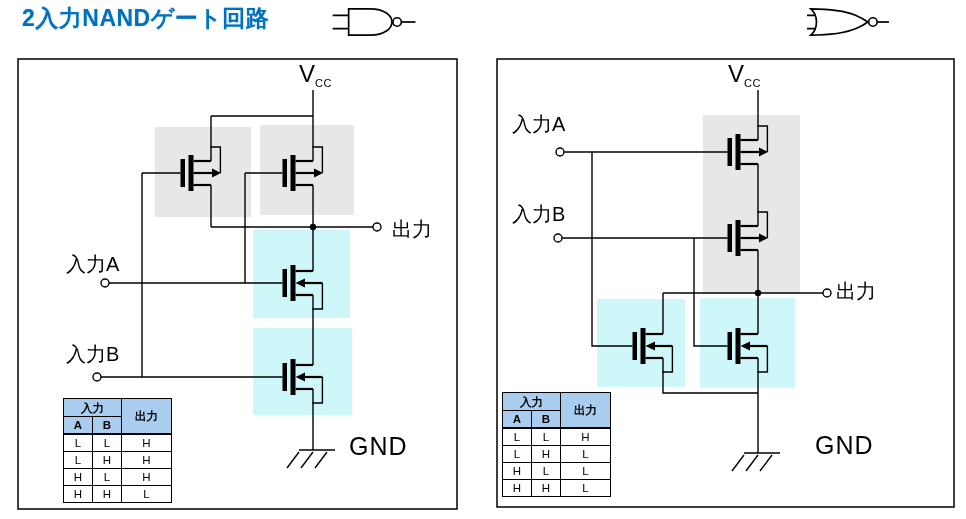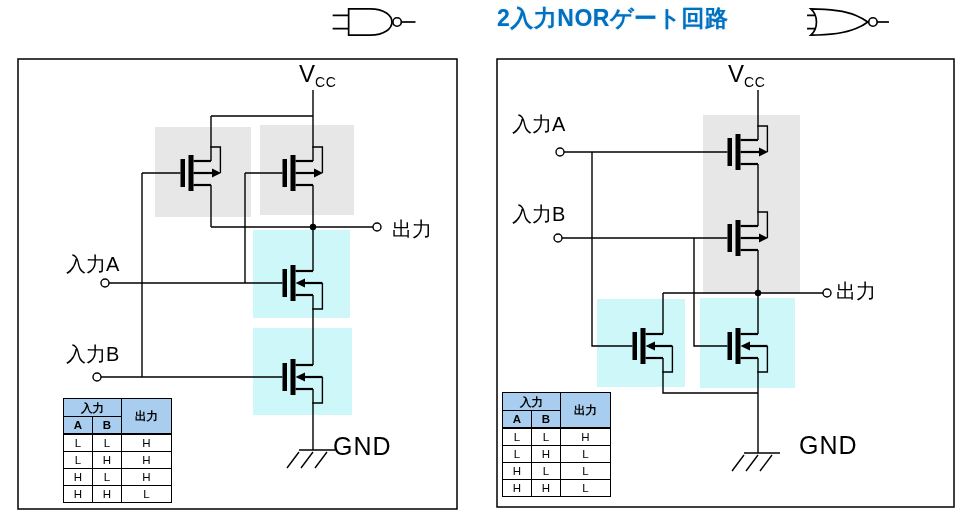--- a/index.html
+++ b/index.html
@@ -5,22 +5,22 @@
   html,body{margin:0;padding:0;background:#fff;}
   .page{position:relative;width:966px;height:519px;background:#fff;overflow:hidden;
         font-family:"Liberation Sans","DejaVu Sans",sans-serif;color:#000;}
   .abs{position:absolute;}
   .panel-title{font-size:23px;font-weight:bold;color:var(--title-blue,#0070C0);
                letter-spacing:0.5px;white-space:nowrap;
                text-shadow:0 0 2px rgba(0,112,192,.25);}
   .circuit-box{position:absolute;}
   .label{position:absolute;font-size:20px;white-space:nowrap;}
   .vcc .v{font-size:24px;}
-  .vcc .vsub{font-size:14px;position:relative;top:5px;letter-spacing:0.5px;}
-  .gnd{font-size:25px;letter-spacing:1px;}
+  .vcc .vsub{font-size:11px;position:relative;top:5px;letter-spacing:0.5px;}
+  .gnd{font-size:25px;letter-spacing:1px;margin-left:16px;}
   svg{display:block;}
   .wire{fill:none;stroke:#000;stroke-width:1.4;}
   .lead{fill:none;stroke:#000;stroke-width:2.2;}
   .loop{fill:none;stroke:#000;stroke-width:1.4;}
   .bar{fill:#000;stroke:none;}
   .node{fill:#000;}
   .term{fill:#fff;stroke:#000;stroke-width:1.4;}
   .boxline{fill:none;stroke:#000;stroke-width:1.5;}
   .hl-p{fill:var(--pmos-highlight,#E8E7E7);}
   .hl-n{fill:var(--nmos-highlight,#CDF7F9);}
@@ -31,20 +31,21 @@
               font-size:11.5px;padding:0;height:16px;line-height:16px;}
   table.tt td.hd{background:var(--table-header,#A9CDEE);font-weight:bold;}
   table.tt td.sep{border-bottom:2.5px solid #000;}
   .ca{width:28px;margin-top:31px;} .cb{width:28px;} .co{width:49px;}
 </style>
 </head>
 <body>
 
 <div class="page">
 
+  <div class="abs panel-title" style="left:22px;top:3px;">2入力NANDゲート回路</div>
 
   <svg class="abs gate-icon" style="left:331px;top:6px;" width="88" height="32" viewBox="0 0 90 34" aria-hidden="true">
     <path class="stub" d="M0,10 H17 M0,24 H17"></path>
     <path d="M17,3 V31 H40 C55,31 63,24 63,17 C63,10 55,3 40,3 Z"></path>
     <circle cx="68.5" cy="17" r="4.5"></circle>
     <path class="stub" d="M73,17 H88"></path>
   </svg>
 
   <div class="circuit-box" style="left:17px;top:58px;width:441px;height:452px;">
     <svg width="441" height="452" viewBox="0 0 441 452">
@@ -147,21 +148,20 @@
       </tbody>
     </table>
   </div>
 
   <div class="label vcc" style="left:299px;top:60px;"><span class="v">V</span><span class="vsub">CC</span></div>
   <div class="label" style="left:66px;top:251px;">入力A</div>
   <div class="label" style="left:66px;top:341px;">入力B</div>
   <div class="label" style="left:392px;top:216px;">出力</div>
   <div class="label gnd" style="left:333px;top:432px;">GND</div>
 
-  <div class="abs panel-title" style="left:497px;top:3px;">2入力NORゲート回路</div>
 
   <svg class="abs gate-icon" style="left:804px;top:6px;" width="104" height="32" viewBox="0 0 104 34" aria-hidden="true">
     <path class="stub" d="M0,10 H11 M0,24 H11"></path>
     <path d="M4,3 C12,10 12,24 4,31 C22,31 40,29 52,24 C58,21.5 62,19 64.5,17 C62,15 58,12.5 52,10 C40,5 22,3 4,3 Z"></path>
     <circle cx="70" cy="17" r="4.5"></circle>
     <path class="stub" d="M74.5,17 H87"></path>
   </svg>
 
   <div class="circuit-box" style="left:496px;top:58px;width:459px;height:450px;">
     <svg width="459" height="450" viewBox="0 0 459 450">

